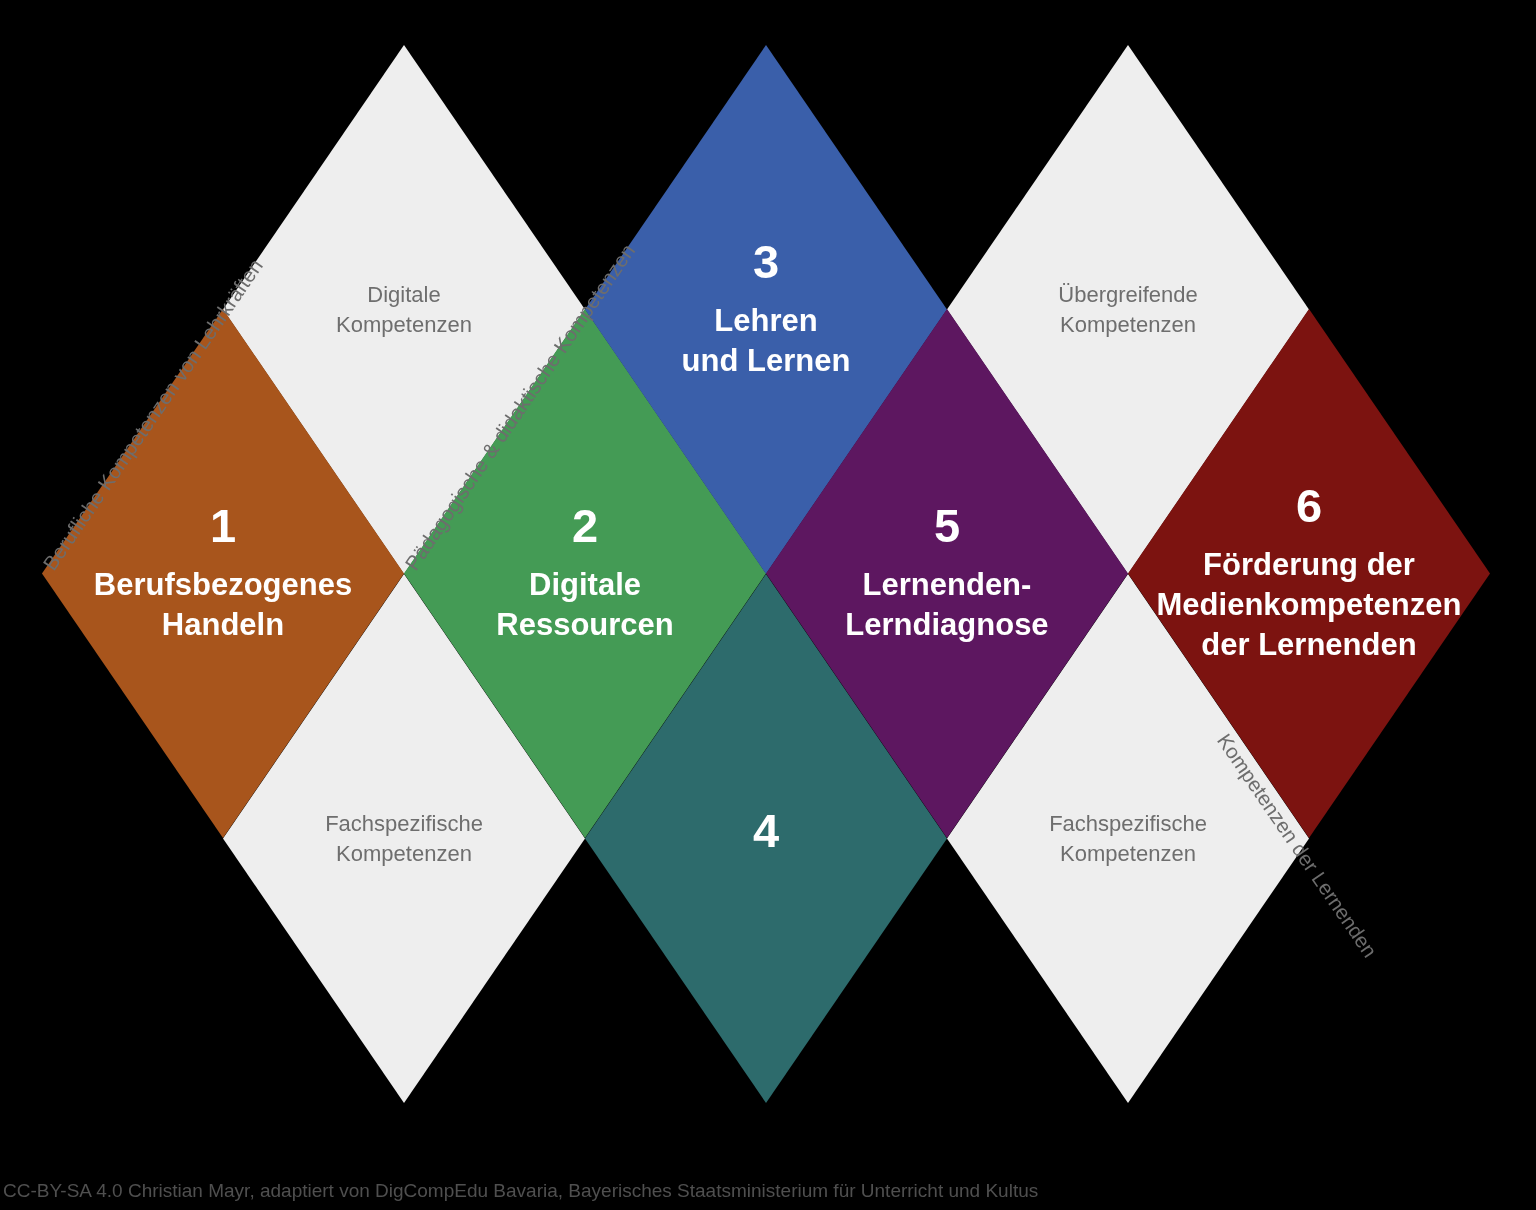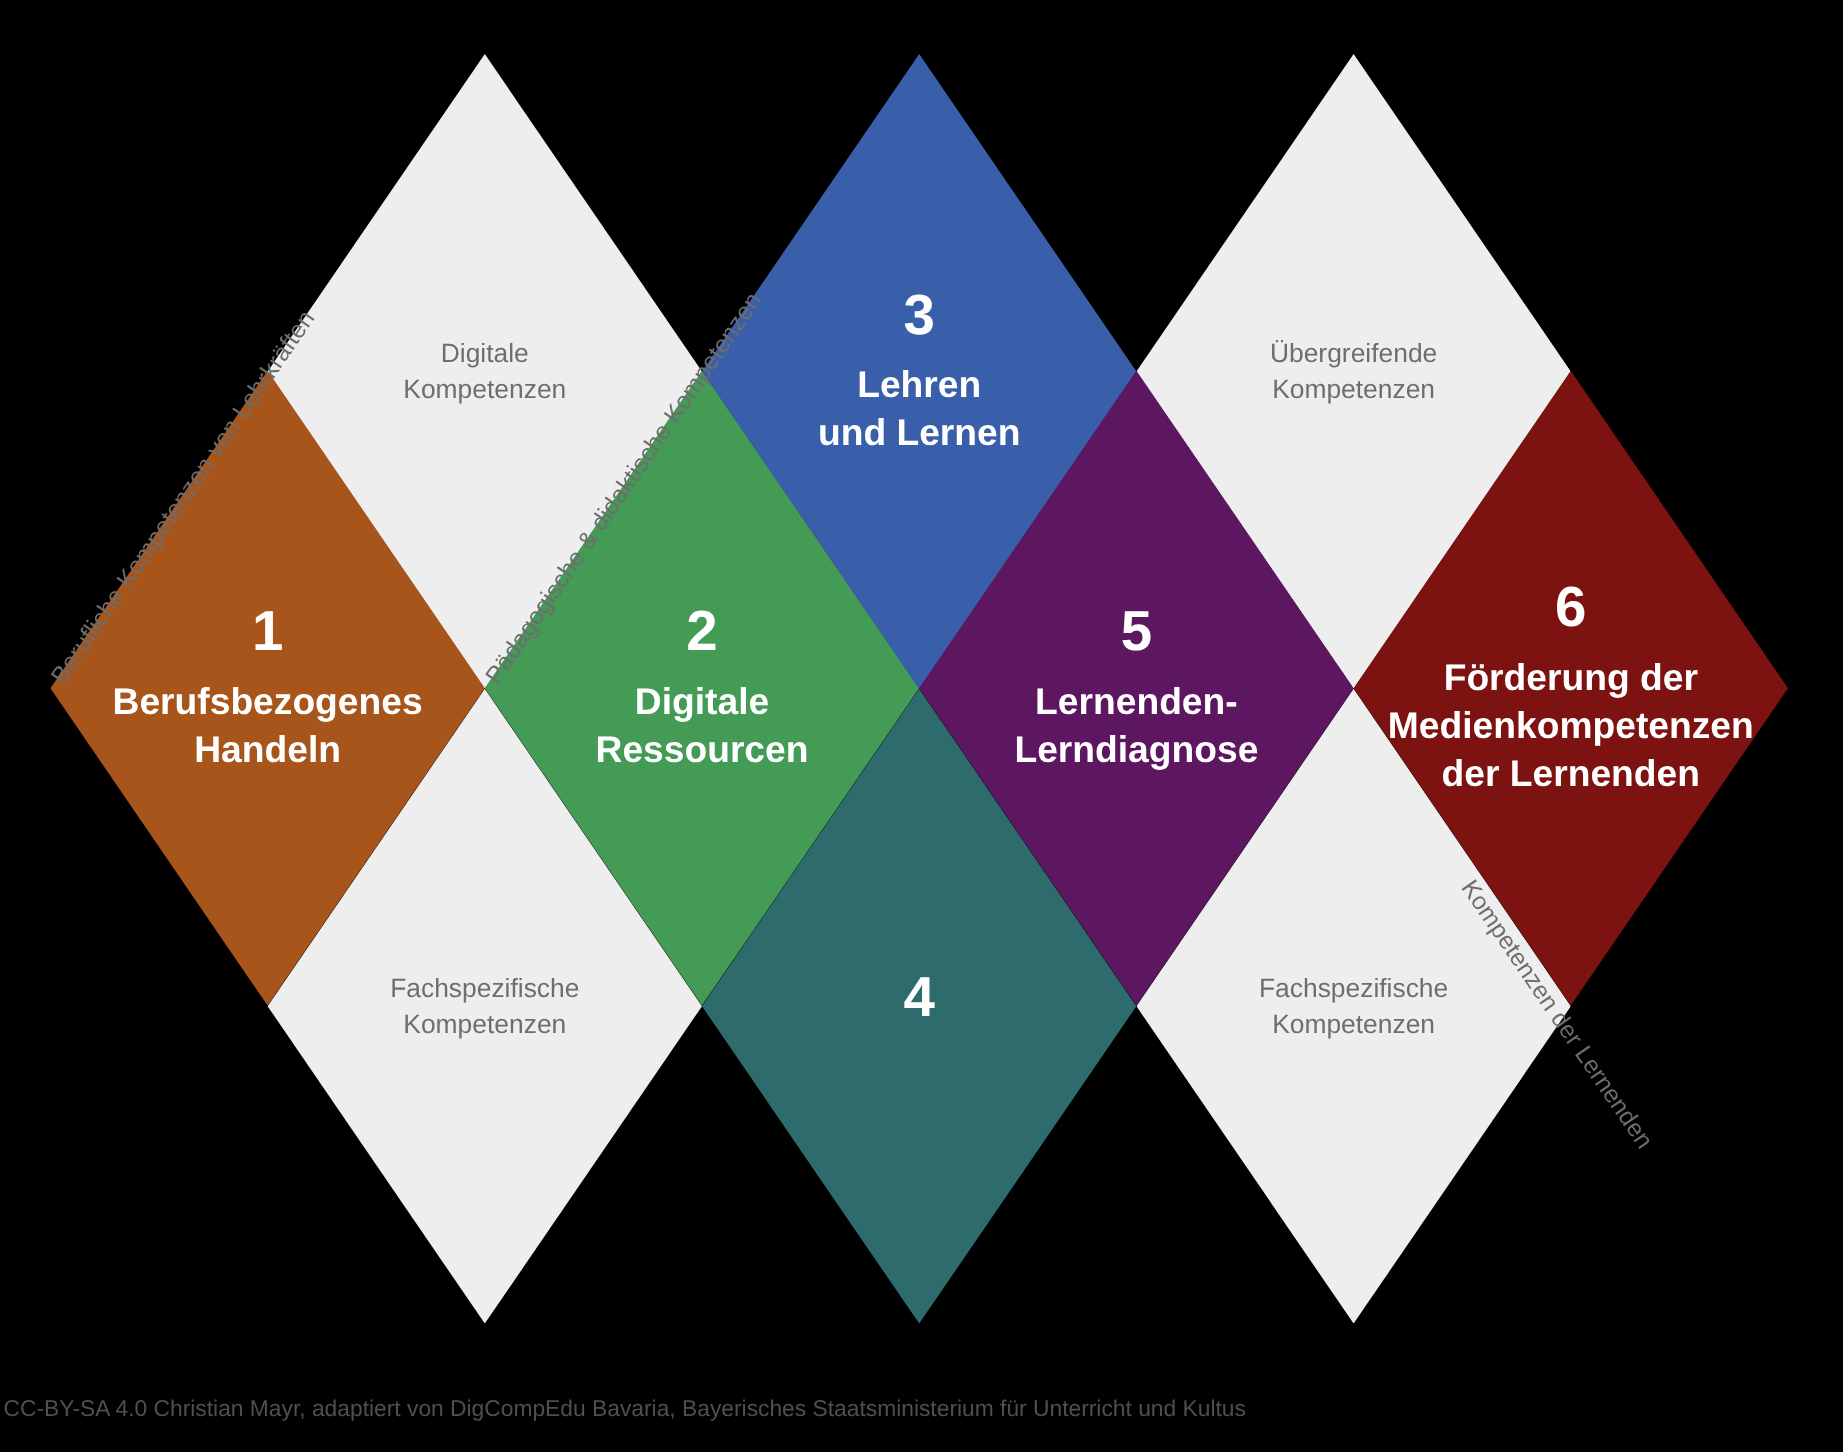--- a/index.html
+++ b/index.html
@@ -67,21 +67,21 @@
     color: #6d6d6d;
     font-size: 20.5px;
     font-weight: normal;
     white-space: nowrap;
     z-index: 6;
     transform-origin: 0% 50%;
   }
   #footer {
     position: absolute;
     left: 3px;
-    bottom: 24px;
+    bottom: 8px;
     color: #4f4f4f;
     font-size: 19px;
     font-weight: normal;
     white-space: nowrap;
     z-index: 8;
     margin-top: 40px;
   }
 </style>
 </head>
 <body>

